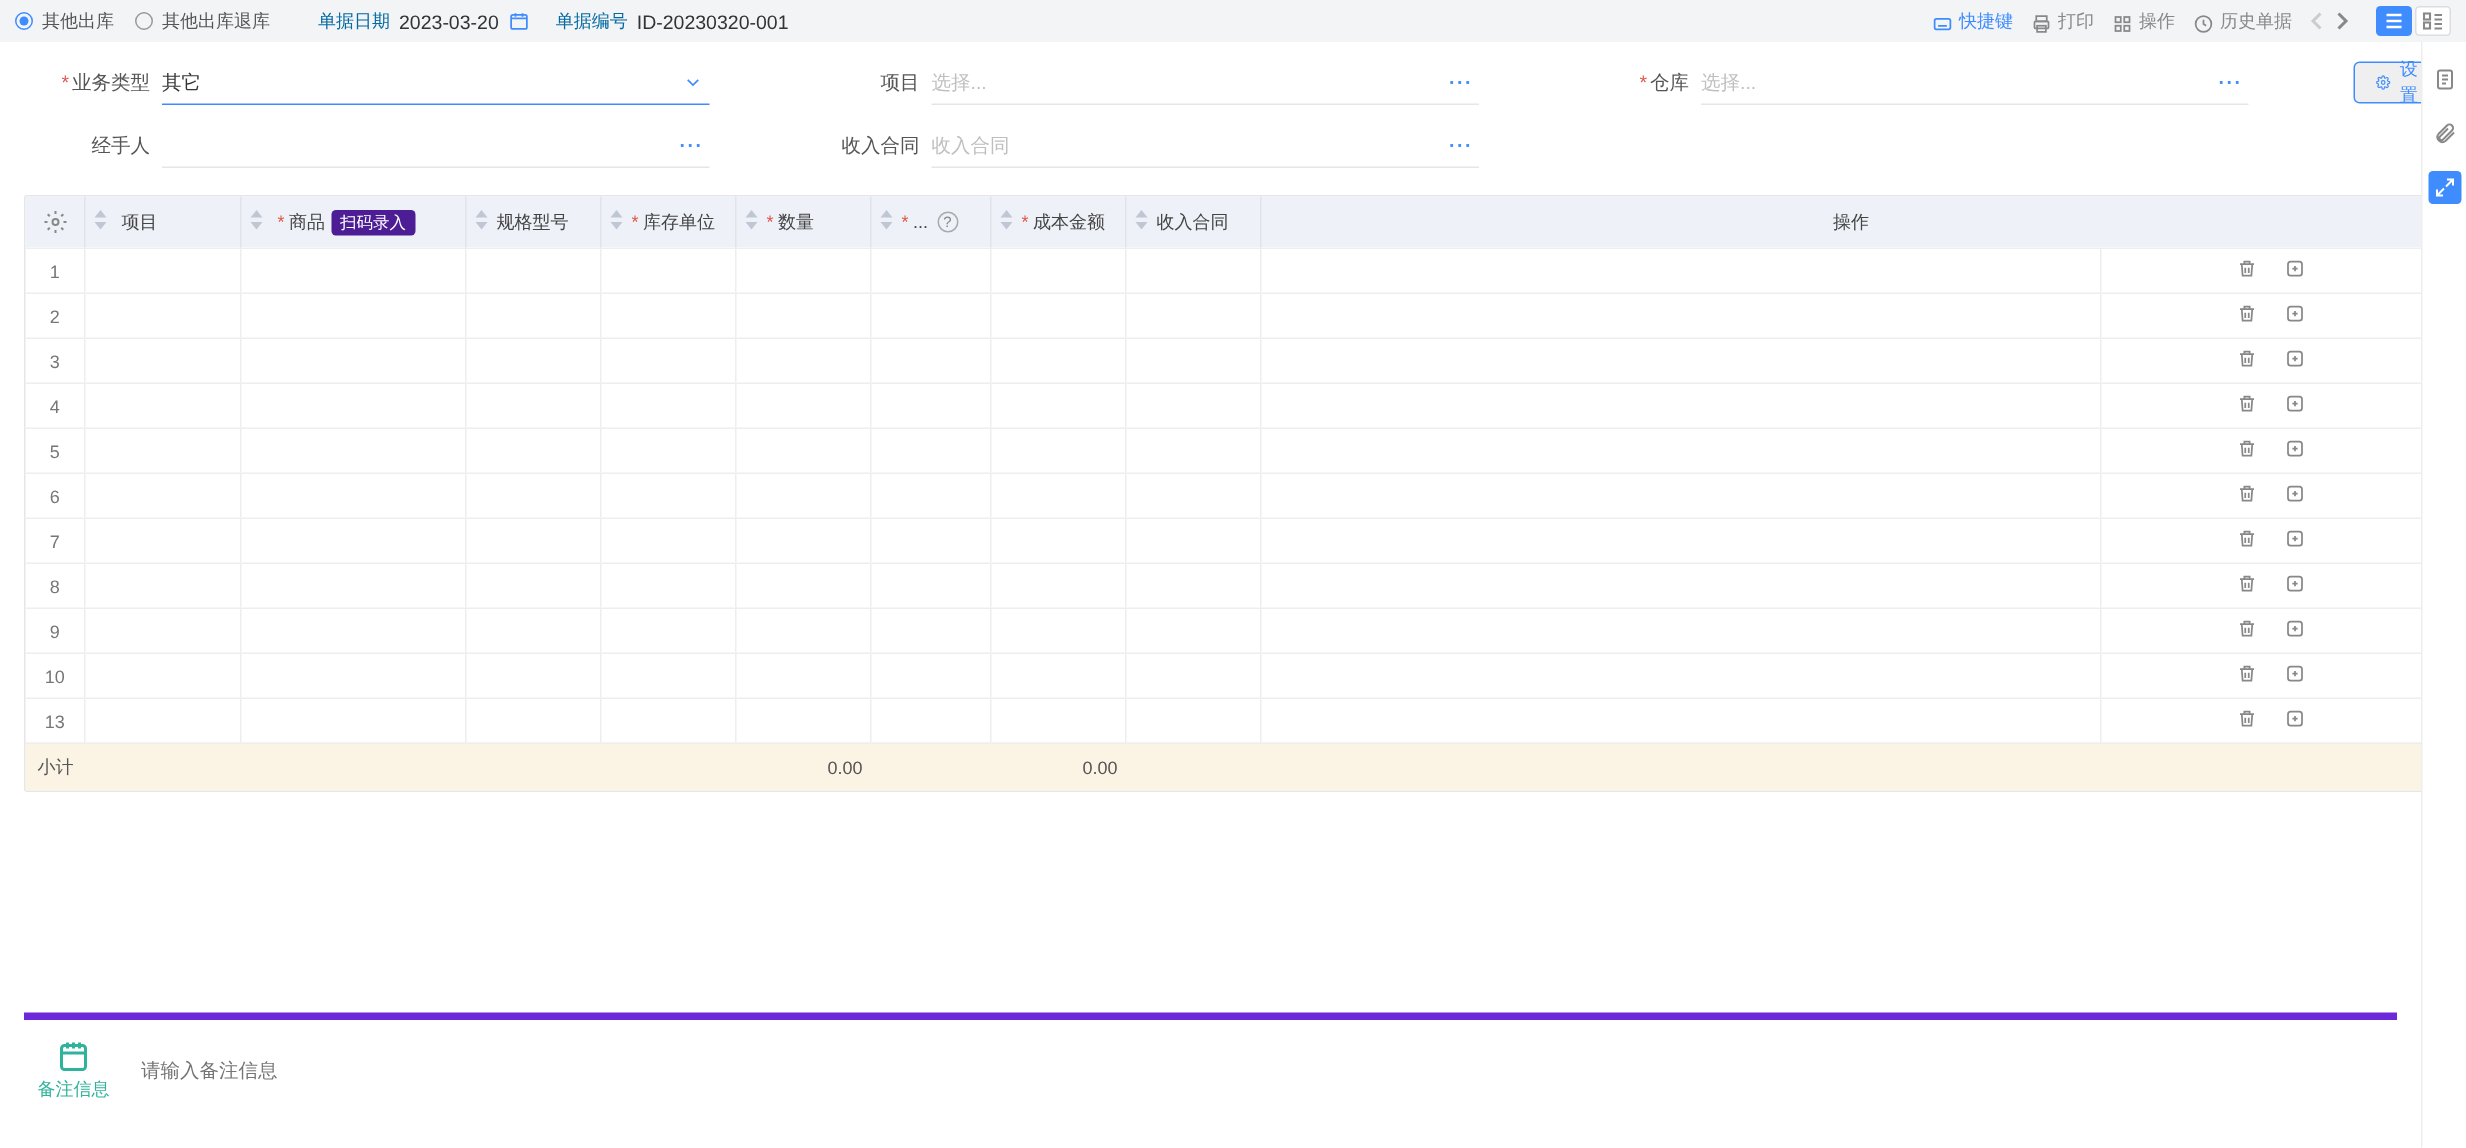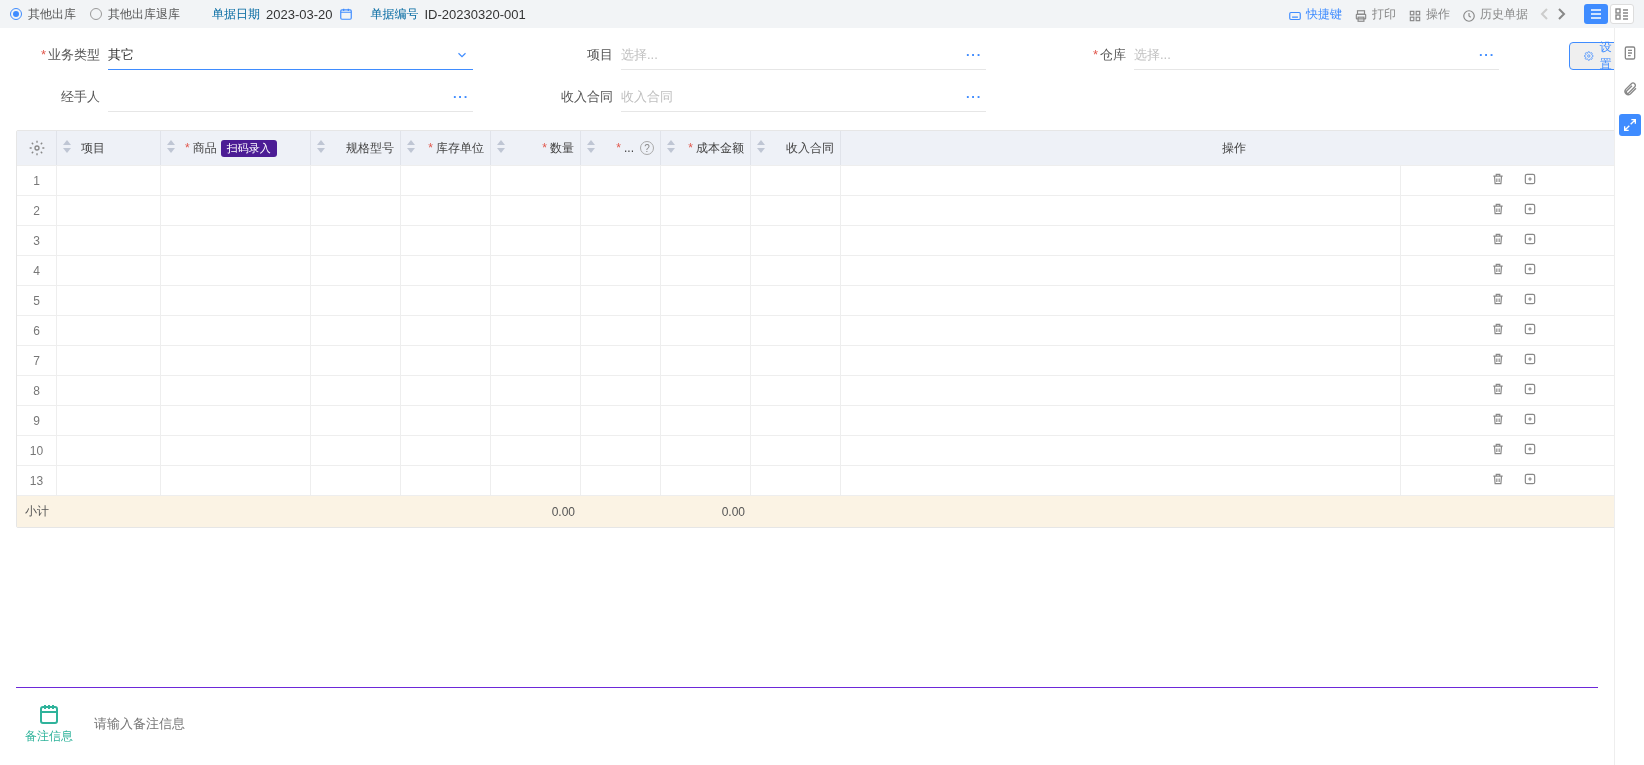--- a/index.html
+++ b/index.html
@@ -13,53 +13,53 @@
 .tb-val{font-size:13px;color:#333;margin-left:6px}
 .tb-icon{width:14px;height:14px;margin-left:6px;color:#3f8cff}
 .top-actions{margin-left:auto;display:flex;align-items:center;gap:12px;color:#888;font-size:12px}
 .top-actions .act{display:flex;align-items:flex-end;gap:4px;cursor:pointer}
 .top-actions .act svg{width:14px;height:14px}
 .nav-arrows{display:flex;align-items:center;gap:6px}
 .view-toggles{display:flex;gap:2px;margin-left:6px}
 .vt-btn{width:24px;height:20px;border-radius:3px;display:flex;align-items:center;justify-content:center;cursor:pointer}
 .vt-btn.active{background:#3f8cff;color:#fff}
 .vt-btn.inactive{background:#fff;border:1px solid #ddd;color:#888}
-.form-row{display:flex;align-items:flex-end;padding:12px 30px 0 30px;gap:70px}
+.form-row{display:flex;align-items:center;padding:12px 30px 0 30px;gap:70px}
 .form-item{display:flex;align-items:center}
 .f-lbl{width:70px;text-align:right;font-size:13px;color:#555;margin-right:8px}
 .req{color:#e1574c;margin-right:2px}
 .f-ctrl{position:relative;width:365px;height:30px;border-bottom:1px solid #e6e6e6;display:flex;align-items:center;font-size:13px}
 .f-ctrl.blue{border-bottom-color:#3f8cff}
 .f-ctrl .ph{color:#bfbfbf}
 .f-ctrl .ddl{position:absolute;right:4px;color:#3f8cff}
 .f-ctrl .dots{position:absolute;right:4px;color:#3f8cff;letter-spacing:1px;font-weight:bold}
 .set-btn{margin-left:auto;height:28px;padding:0 14px;border:1px solid #3f8cff;border-radius:4px;color:#3f8cff;font-size:12px;display:flex;align-items:center;gap:4px;cursor:pointer}
 .table-wrap{margin:18px 16px 0 16px;border:1px solid #e6e6e6;border-radius:2px;position:relative}
 .thead{display:flex;height:34px;background:#eef1f7}
-.th{border-right:1px solid #e0e3ea;display:flex;align-items:center;font-size:12px;color:#444;position:relative;padding:0 6px;justify-content:flex-end}
+.th{border-right:1px solid #e0e3ea;display:flex;align-items:center;font-size:12px;color:#444;position:relative;padding:0 6px;}
 .th.left{justify-content:flex-start;padding-left:10px}
 .th .sort{width:10px;height:14px;margin-right:4px}
 .th .sort::before{content:"";position:absolute;left:6px;top:9px;border-left:4px solid transparent;border-right:4px solid transparent;border-bottom:5px solid #bfc6d4}
 .th .sort::after{content:"";position:absolute;left:6px;top:17px;border-left:4px solid transparent;border-right:4px solid transparent;border-top:5px solid #bfc6d4}
 .th .inner{display:flex;align-items:center;gap:3px}
 .scan-tag{background:#4c1d95;color:#fff;font-size:11px;padding:1px 6px;border-radius:3px;margin-left:4px}
 .star{color:#e1574c}
 .help{width:14px;height:14px;border:1px solid #aaa;border-radius:50%;font-size:10px;color:#888;display:inline-flex;align-items:center;justify-content:center;margin-left:3px}
 .tbody{max-height:430px;overflow-y:auto}
 .tr{display:flex;height:30px;border-top:1px solid #eee}
 .td{border-right:1px solid #eee;display:flex;align-items:center;justify-content:center;font-size:12px;color:#555}
 .td.num{color:#777}
 .act-td{display:flex;align-items:center;justify-content:center;gap:18px;color:#888}
 .act-td svg{width:14px;height:14px;cursor:pointer}
 .subtotal{display:flex;height:32px;background:#fbf3e4;border-top:1px solid #eee}
 .subtotal .td{border-right:none;font-size:12px;color:#555}
 .sidebar{position:absolute;right:0;top:28px;bottom:0;width:30px;background:#fff;border-left:1px solid #eee;display:flex;flex-direction:column;align-items:center;padding-top:14px;gap:14px}
 .sidebar .sbtn{width:22px;height:22px;border-radius:3px;display:flex;align-items:center;justify-content:center;color:#888;cursor:pointer}
 .sidebar .sbtn.active{background:#3f8cff;color:#fff}
-.remark-area{position:absolute;left:16px;right:46px;bottom:6px;height:72px;display:flex;border-top:1px solid #6d28d9}
+.remark-area{position:absolute;left:16px;right:46px;bottom:18px;height:72px;display:flex;border-top:5px solid #6d28d9}
 .remark-label{width:66px;display:flex;flex-direction:column;align-items:center;justify-content:center;color:#2fb39b;font-size:12px;gap:2px}
 .remark-label svg{width:24px;height:24px}
 .remark-input{flex:1;border:none;padding:12px;font-size:13px;color:#888;outline:none}
 .gear{width:40px;display:flex;align-items:center;justify-content:center}
 .gear svg{width:16px;height:16px;color:#888}
 
 .c0{width:40px}.c1{width:104px}.c2{width:150px}.c3{width:90px}.c4{width:90px}.c5{width:90px}.c6{width:80px}.c7{width:90px}.c8{width:90px}.c9{width:560px}.c-act{flex:1;min-width:90px;border-right:none}
 .scrollbar-fake{position:absolute;right:3px;top:55px;bottom:8px;width:8px}
 .scrollbar-fake .thumb{position:absolute;top:0;width:8px;height:390px;background:#cfd4db;border-radius:4px}
 </style>

